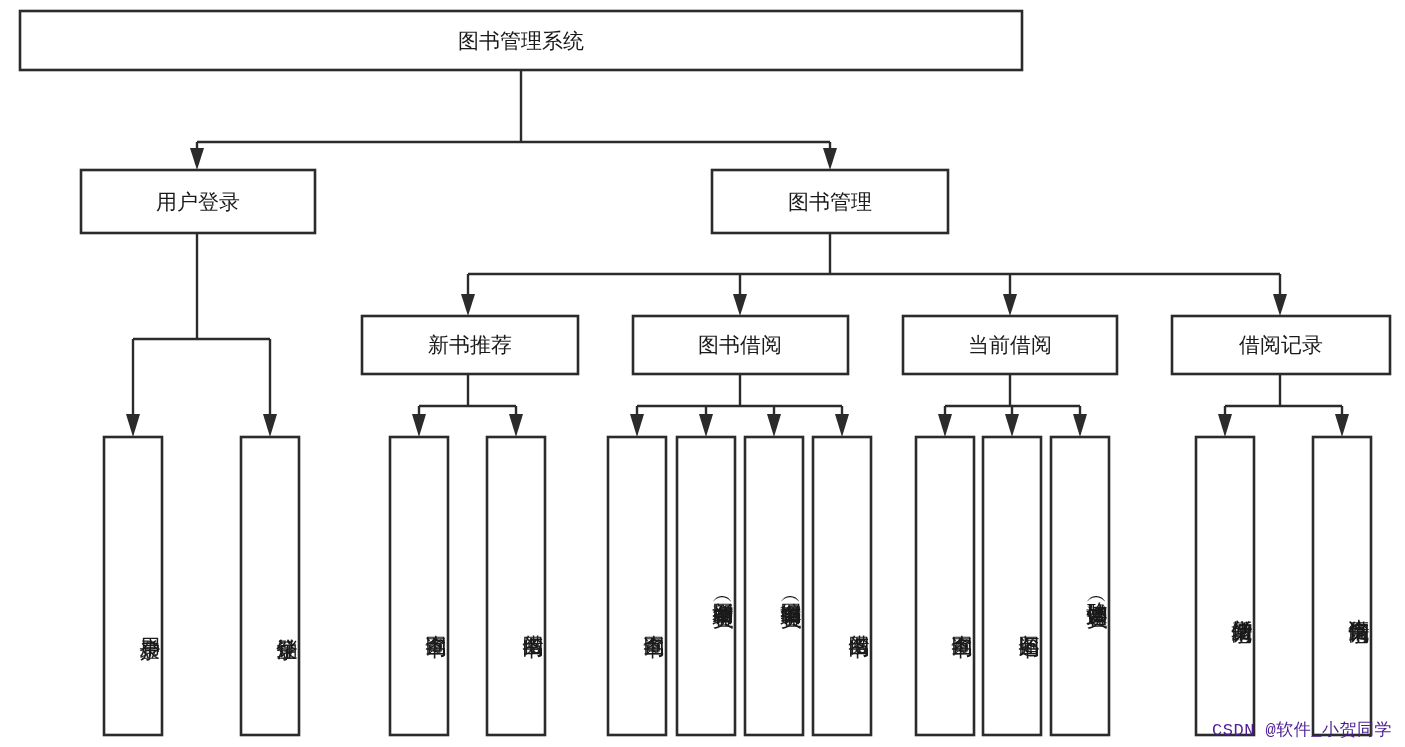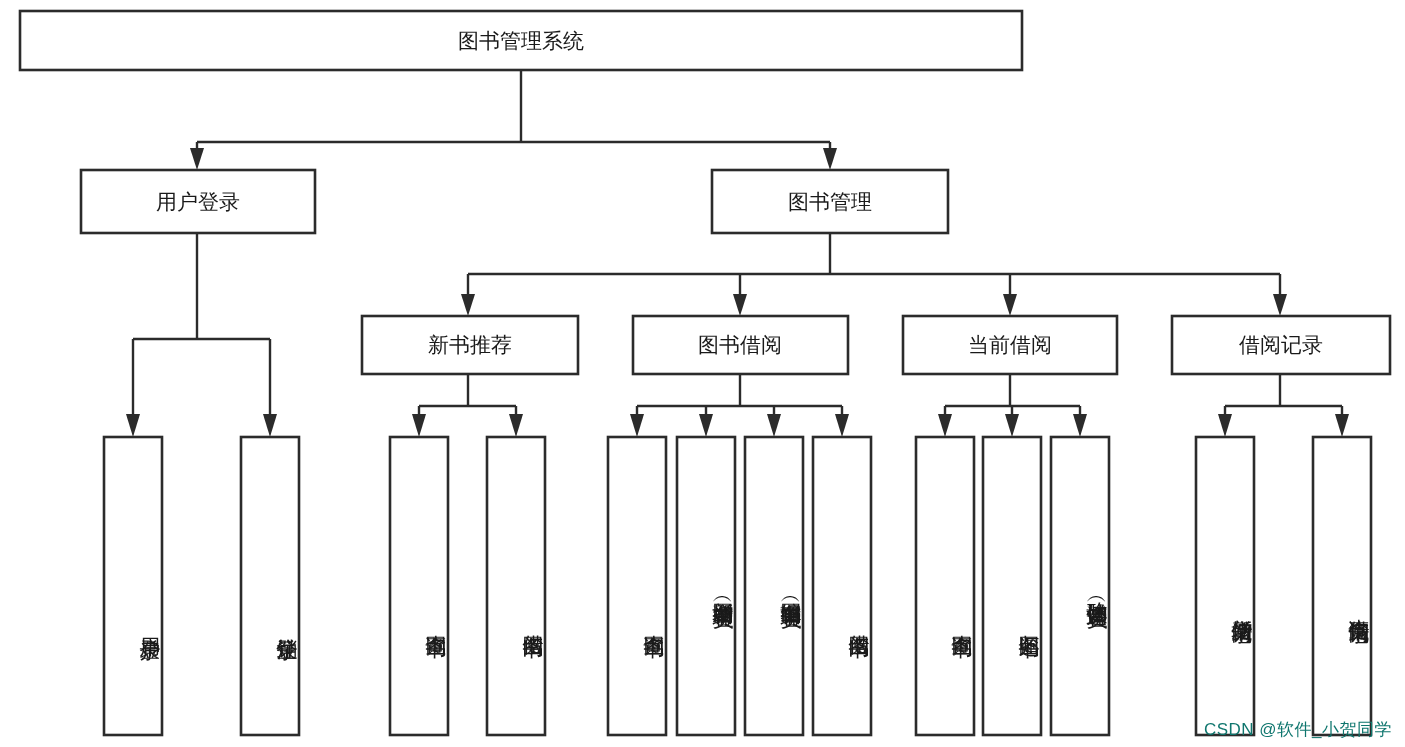--- a/index.html
+++ b/index.html
@@ -60,23 +60,23 @@
     display: flex;
     align-items: flex-start;
     justify-content: center;
     white-space: pre;
     pointer-events: none;
   }
   .watermark {
     position: absolute;
     right: 13px;
     bottom: 6px;
-    font-family: Liberation Sans, sans-serif;
+    font-family: Liberation Mono, monospace;
     font-size: 17px;
-    color: #0f766e;
+    color: #4c1d95;
     white-space: nowrap;
     letter-spacing: 0.5px;
   }
 </style>
 </head>
 <body>
 
 <div id="diagram-root">
 
   <svg id="flow-svg" viewBox="0 0 1405 747">

